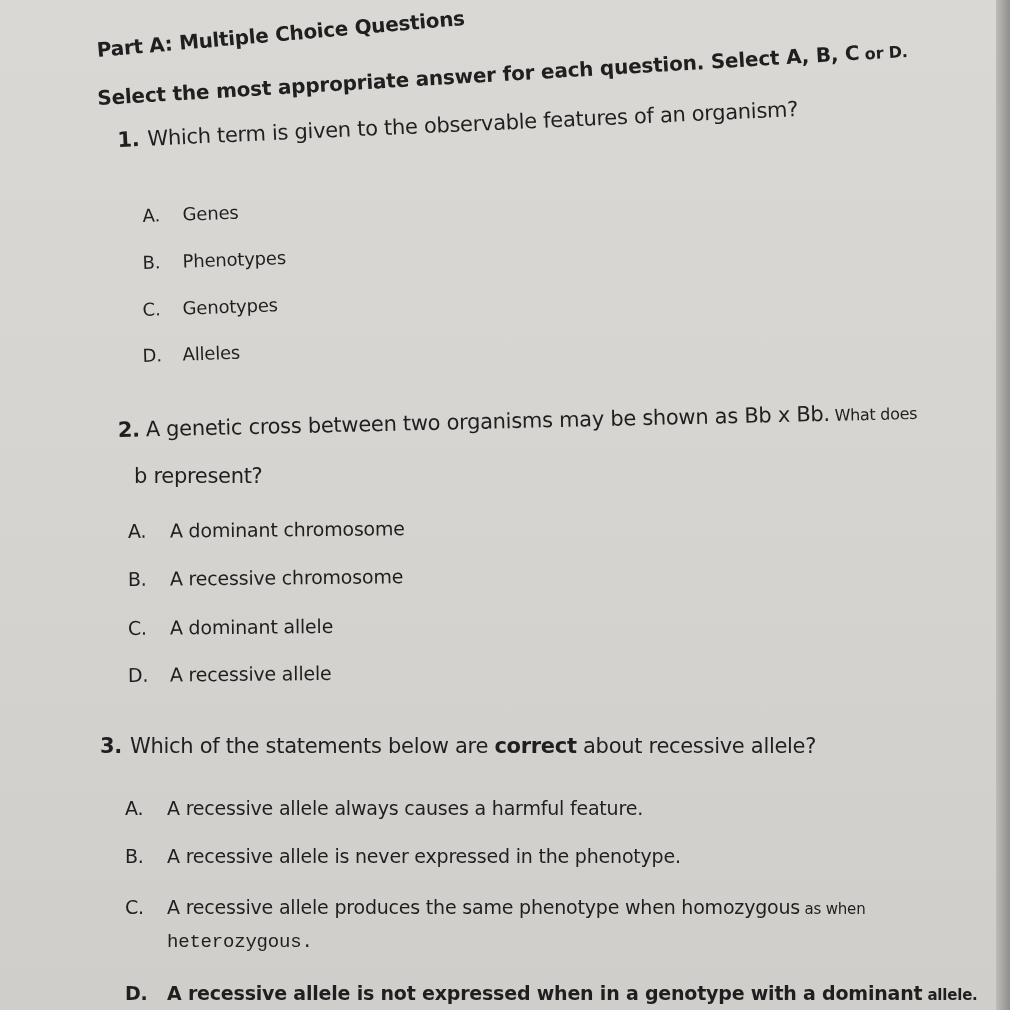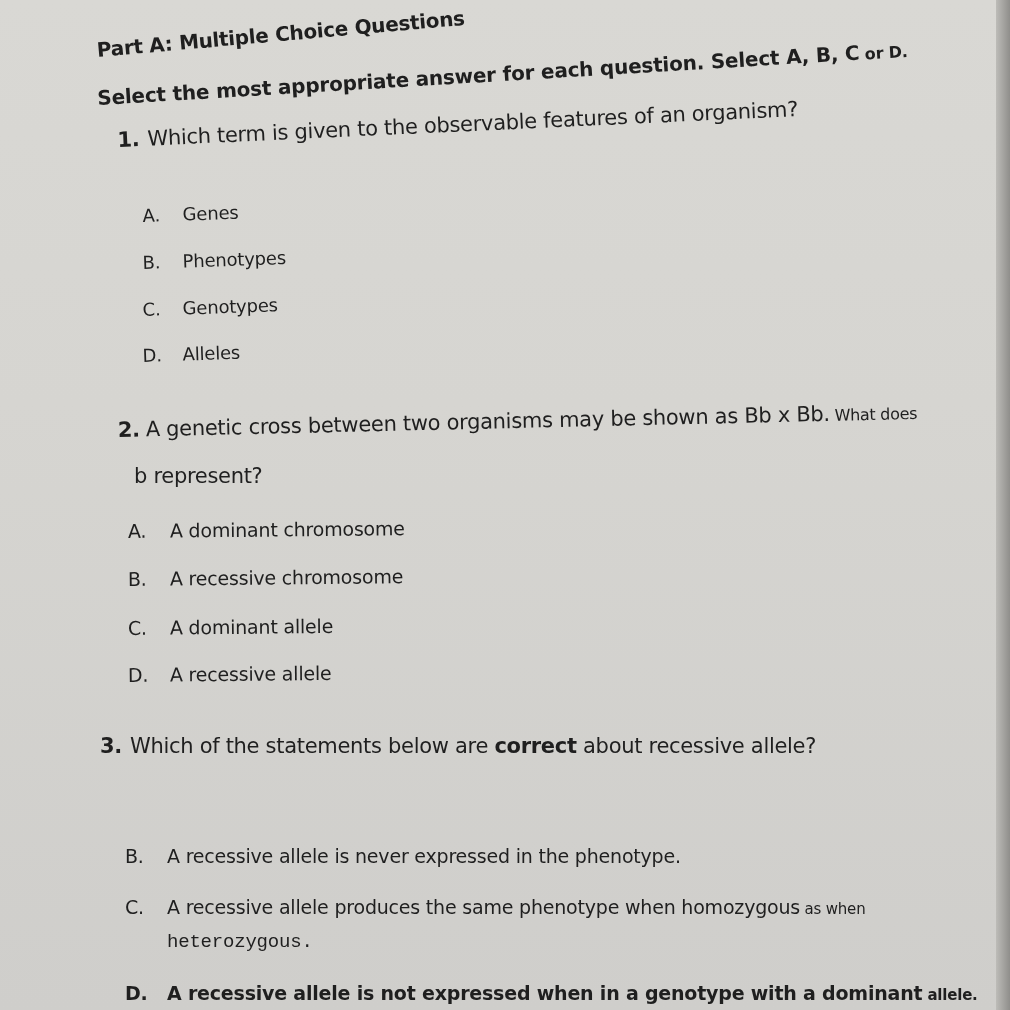--- a/index.html
+++ b/index.html
@@ -71,20 +71,23 @@
   <div class="abs opt q2opt" style="top:617px;">
     <span class="letter">C.</span><span>A dominant allele</span>
   </div>
   <div class="abs opt q2opt" style="top:664px;">
     <span class="letter">D.</span><span>A recessive allele</span>
   </div>
 
   <div class="abs q q3">
     <span style="display:inline-block;width:30px;font-weight:bold;">3.</span><span>Which of the statements below are </span><span class="bold">correct</span><span> about recessive allele?</span>
   </div>
+  <div class="abs opt q3opt" style="top:797px;">
+    <span class="letter">A.</span><span>A recessive allele always causes a harmful feature.</span>
+  </div>
   <div class="abs opt q3opt" style="top:896px;">
     <span class="letter">C.</span><span>A recessive allele produces the same phenotype when homozygous</span><span class="small2"> as when</span>
   </div>
   <div class="abs opt q3opt" style="top:845px;">
     <span class="letter">B.</span><span>A recessive allele is never expressed in the phenotype.</span>
   </div>
   <div class="abs opt" style="left:167px; top:931px;font-family:Liberation Mono, monospace;">heterozygous.</div>
   <div class="abs opt q3opt" style="top:982px;font-weight:bold;">
     <span class="letter">D.</span><span>A recessive allele is not expressed when in a genotype with a dominant</span><span class="small2"> allele.</span>
   </div>

